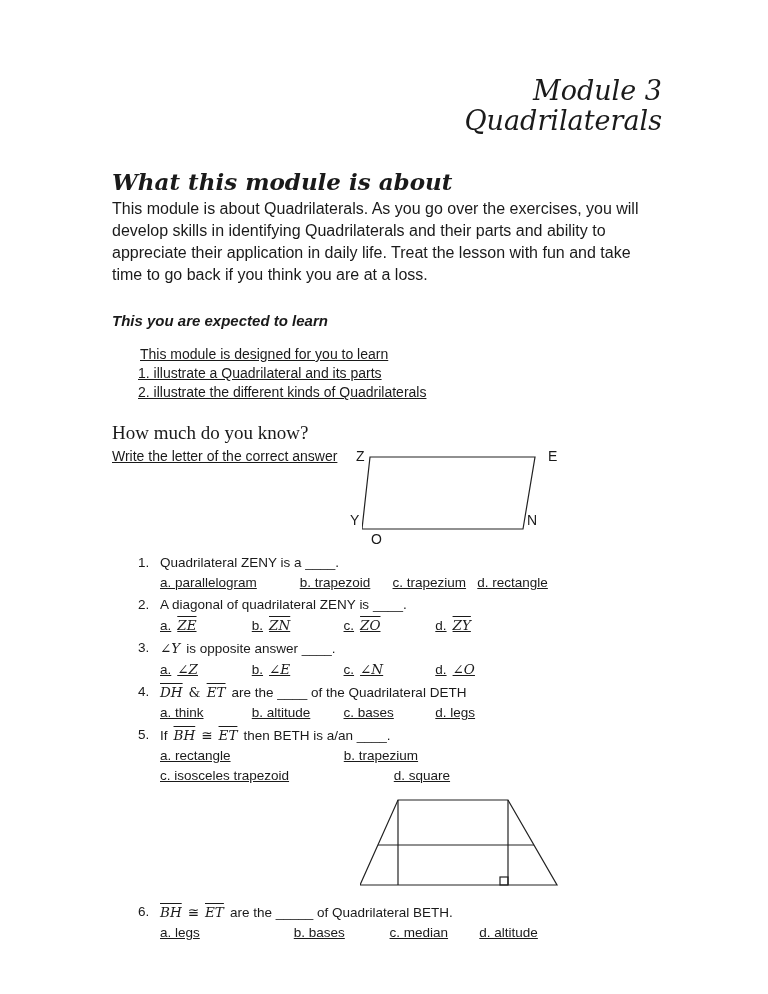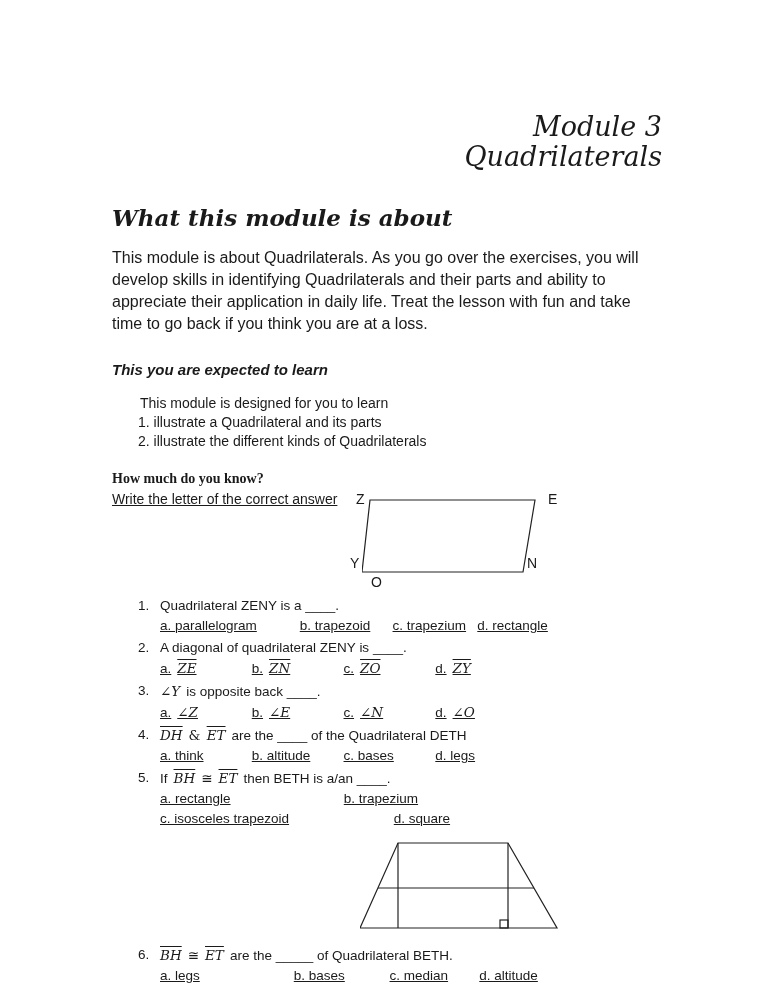--- a/index.html
+++ b/index.html
@@ -6,37 +6,37 @@
   html,body { background:#ffffff; }
   body {
     width:768px; height:994px; position:relative; overflow:hidden;
     font-family:"Liberation Sans", sans-serif; color:#1a1a1a;
   }
   .page { position:absolute; inset:0; background:#ffffff; }
   .content { padding:0 106px 0 112px; }
 
   .script { font-family:"DejaVu Serif", serif; font-style:italic; }
 
-  .title-block { text-align:right; margin-top:112px; line-height:30px; }
+  .title-block { text-align:right; margin-top:76px; line-height:30px; }
   .title1 { font-size:27px; }
   .title2 { font-size:27px; }
 
   .about-h { font-size:23px; font-weight:600; margin-top:32px; }
 
-  .body-text { font-size:16px; line-height:22px; margin-top:16px; }
+  .body-text { font-size:16px; line-height:22px; margin-top:3px; }
 
   .expected-h {
     font-family:"Liberation Sans", sans-serif; font-style:italic;
     font-weight:bold; font-size:15px; margin-top:26px;
   }
-  .learn-block { margin-top:16px; font-size:14px; line-height:19px; }
+  .learn-block { margin-top:16px; font-size:14px; line-height:19px;text-decoration:underline; }
   .learn-intro { margin-left:28px; }
   .learn-item { margin-left:26px; }
 
-  .know-h { font-family:"Liberation Serif", serif; font-weight:700; font-size:14px; margin-top:20px; }
+  .know-h { font-family:"Liberation Serif", serif; font-weight:400; font-size:19px; margin-top:20px; }
 
   .fig1-wrap { position:relative; height:104px; margin-top:4px; font-size:14px; }
   .fig1-intro { position:absolute; left:0; top:2;text-decoration:underline; }
   .fig-label { position:absolute; font-size:14px; }
   .fig1-svg { position:absolute; left:250px; top:8px; }
   .fig-stroke { fill:none; stroke:#222; stroke-width:1.2; }
 
   .q { display:flex; font-size:13.5px; line-height:18px; margin-top:4px; }
   .qnum { width:22px; margin-left:26px; flex:none; }
   .qbody { flex:1; }
@@ -112,21 +112,21 @@
           <span class="opt w88"><span>c.</span><span class="sp"></span><span class="seg">ZO</span></span>
           <span class="opt"><span>d.</span><span class="sp"></span><span class="seg">ZY</span></span>
         </div>
       </div>
     </div>
 
     <div class="q">
       <span class="qnum">3.</span>
       <div class="qbody">
         <div>
-          <span class="math">∠Y</span><span class="sp"></span><span>is opposite back ____.</span>
+          <span class="math">∠Y</span><span class="sp"></span><span>is opposite answer ____.</span>
         </div>
         <div class="opts">
           <span class="opt w88"><span>a.</span><span class="sp"></span><span class="math">∠Z</span></span>
           <span class="opt w88"><span>b.</span><span class="sp"></span><span class="math">∠E</span></span>
           <span class="opt w88"><span>c.</span><span class="sp"></span><span class="math">∠N</span></span>
           <span class="opt"><span>d.</span><span class="sp"></span><span class="math">∠O</span></span>
         </div>
       </div>
     </div>
 

